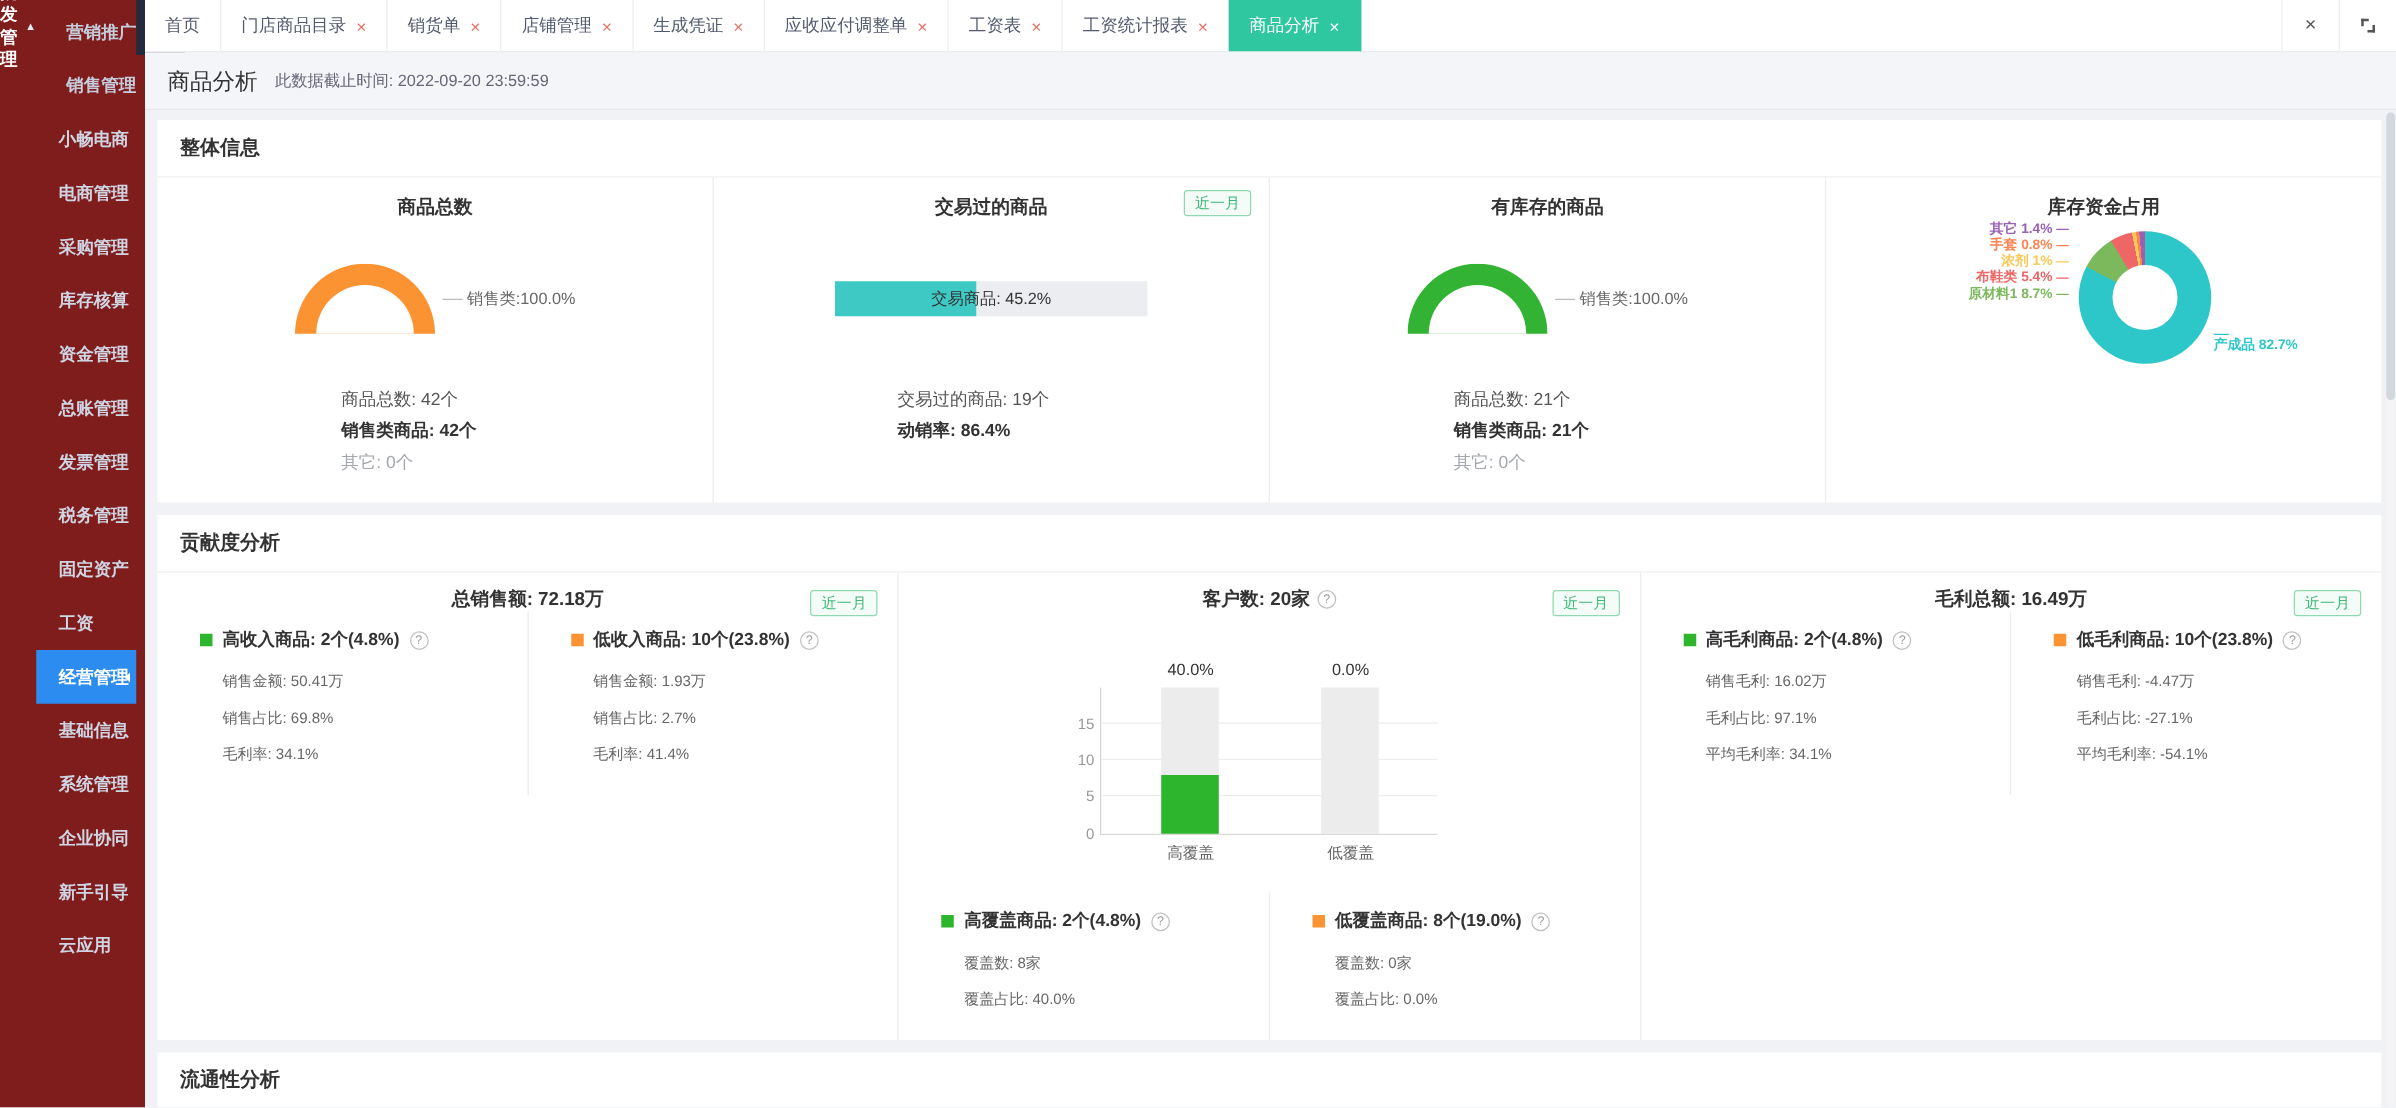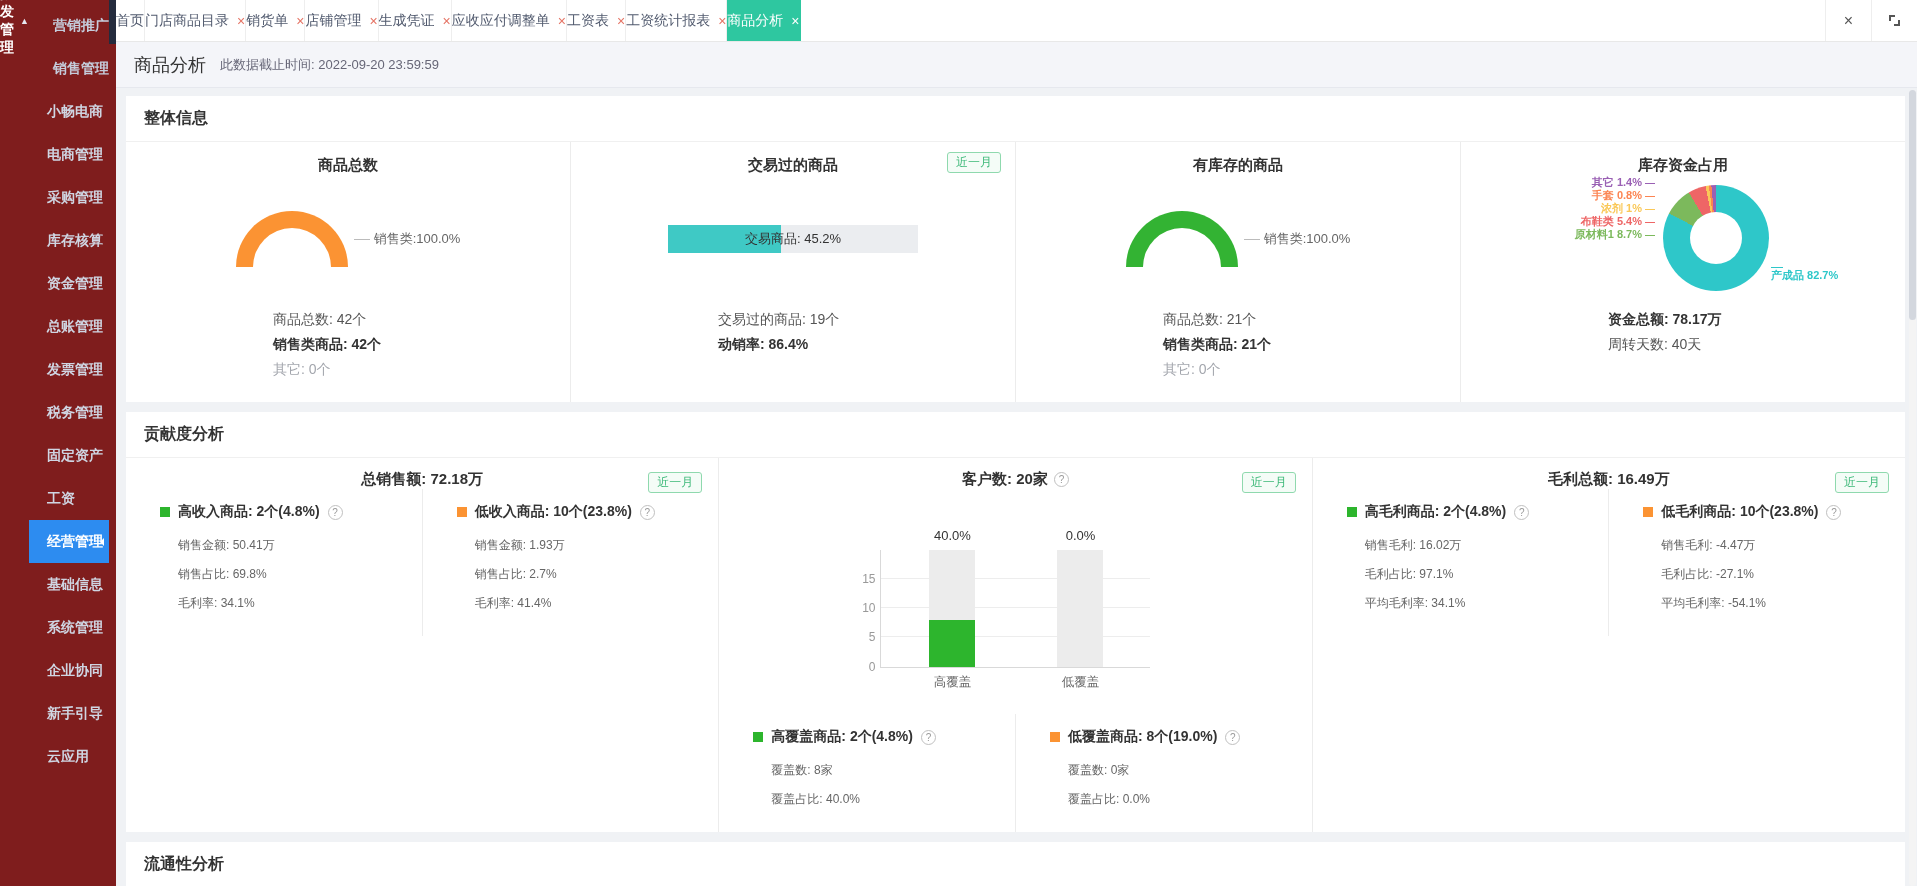--- a/index.html
+++ b/index.html
@@ -15,21 +15,21 @@
   .side-item.sub{padding-left:24px;font-weight:600;color:#c5ccdb}
   .side-item.active{background:#2d8cf0;color:#fff}
   .side-item.active::after{content:"";position:absolute;right:5px;top:50%;transform:translateY(-50%);border:4px solid transparent;border-right-color:#fff}
   .side-footer{height:44px;background:#242b3d;display:flex;align-items:center;padding-left:24px;font-size:17px;color:#e8eaf0}
   .gear{cursor:pointer}
 
   
   .main{flex:1;min-width:0;height:886px;display:flex;flex-direction:column}
   .tabbar{height:42px;background:#fff;border-bottom:1px solid #e8e8e8;display:flex;align-items:stretch}
   .tabs{display:flex;flex:1;min-width:0}
-  .tab{display:flex;align-items:center;gap:8px;padding:0 0;font-size:14px;color:#515a6e;border-right:1px solid #eee;cursor:pointer;white-space:nowrap}
+  .tab{display:flex;align-items:center;gap:8px;padding:0 16px;font-size:14px;color:#515a6e;border-right:1px solid #eee;cursor:pointer;white-space:nowrap}
   .tab.active{background:#2ec7a0;color:#fff;border-right-color:#2ec7a0}
   .tab-close{font-size:14px;color:#e57364;line-height:1}
   .tab.active .tab-close{color:#fff}
   .tab-actions{display:flex}
   .tab-action{width:46px;display:flex;align-items:center;justify-content:center;border-left:1px solid #eee;color:#555;font-size:16px;cursor:pointer}
   .fs{width:11px;height:11px;display:block;position:relative}
   .fs::before{content:"";position:absolute;top:0;left:0;width:4px;height:4px;border-top:2px solid #555;border-left:2px solid #555}
   .fs::after{content:"";position:absolute;bottom:0;right:0;width:4px;height:4px;border-bottom:2px solid #555;border-right:2px solid #555}
 
   .page-header{height:46px;background:#f4f5f9;border-bottom:1px solid #e6e8ee;display:flex;align-items:center;gap:14px;padding:0 18px}
@@ -248,24 +248,20 @@
             <div class="panel-chart">
               <div class="inv-wrap">
                 <div class="inv-donut" style="background: conic-gradient(rgb(46, 199, 201) 0deg, rgb(46, 199, 201) 297.72deg, rgb(124, 185, 92) 297.72deg, rgb(124, 185, 92) 329.04deg, rgb(238, 102, 102) 329.04deg, rgb(238, 102, 102) 348.48deg, rgb(250, 200, 88) 348.48deg, rgb(250, 200, 88) 352.08deg, rgb(252, 132, 82) 352.08deg, rgb(252, 132, 82) 354.96deg, rgb(154, 96, 180) 354.96deg, rgb(154, 96, 180) 360deg);"></div>
                 <span class="inv-label stack" style="color: rgb(154, 96, 180); top: 0px; right: 198px;">其它 1.4%</span>
                 <span class="inv-label stack" style="color: rgb(252, 132, 82); top: 13px; right: 198px;">手套 0.8%</span>
                 <span class="inv-label stack" style="color: rgb(250, 200, 88); top: 26px; right: 198px;">浓剂 1%</span>
                 <span class="inv-label stack" style="color: rgb(238, 102, 102); top: 39px; right: 198px;">布鞋类 5.4%</span>
                 <span class="inv-label stack" style="color: rgb(124, 185, 92); top: 52px; right: 198px;">原材料1 8.7%</span>
                 <span class="inv-label main" style="color: rgb(46, 199, 201);">产成品 82.7%</span>
               </div>
-            </div>
-            <div class="panel-rows">
-              <div class="row bold">资金总额: 78.17万</div>
-              <div class="row normal">周转天数: 40天</div>
             </div>
           </div>
         </div>
     </section>
 
     <section class="card">
       <h2 class="card-title">贡献度分析</h2>
       <div class="blocks" id="contribution-blocks">
           <div class="block">
             <div class="block-title">

